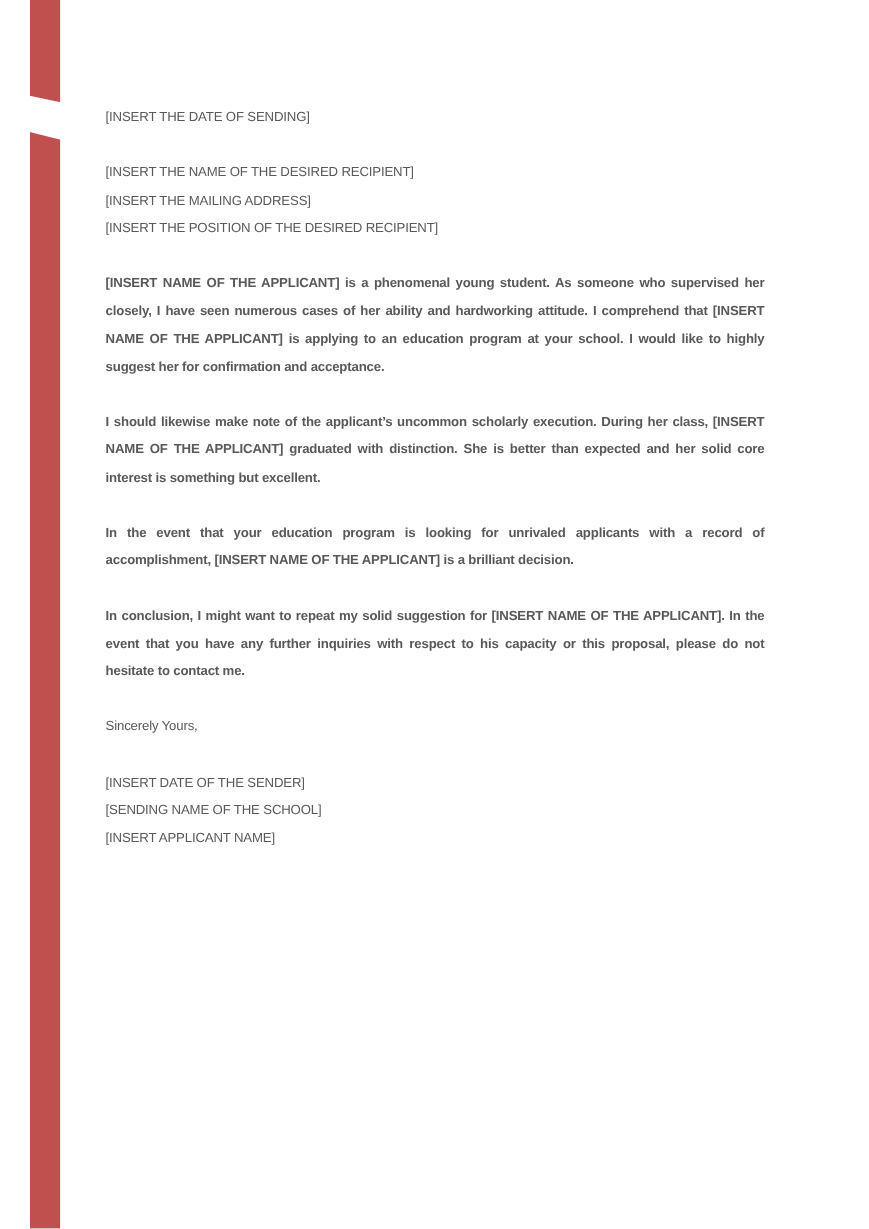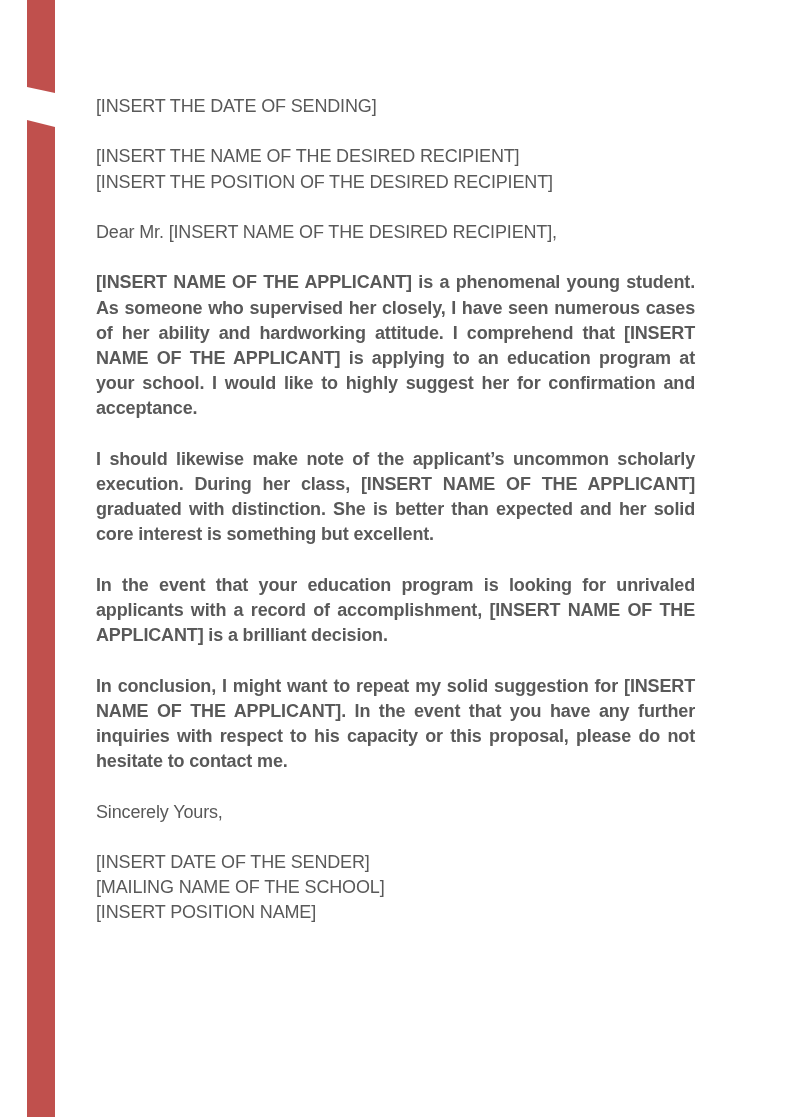--- a/index.html
+++ b/index.html
@@ -2,48 +2,48 @@
 <html><head>
 <meta charset="utf-8">
 <style>
   html, body { margin:0; padding:0; background:#ffffff; }
   body { width:790px; height:1117px; position:relative; overflow:hidden; }
   .bar { position:absolute; left:27px; width:28px; background:#c0504d; }
   .bar-top { top:0; height:93px; clip-path: polygon(0 0, 100% 0, 100% 100%, 0 87px); }
   .bar-bottom { top:120px; bottom:0; clip-path: polygon(0 0, 100% 7px, 100% 100%, 0 100%); }
   .letter {
     position:absolute; left:96px; top:94px; width:599px;
-    font-family:"Liberation Sans", sans-serif; font-size:18px; color:#595959;
+    font-family:"Liberation Sans", sans-serif; font-size:12px; color:#595959;
     line-height:25.2px; letter-spacing:-0.15px;
   }
   .letter p { margin:0 0 25.2px 0; }
   .letter .line { display:block; }
   .justify { text-align:justify;font-weight:bold; }
 </style>
 </head>
 <body>
 
 <div class="bar bar-top" style="background: rgb(192, 80, 77);"></div>
 <div class="bar bar-bottom" style="background: rgb(192, 80, 77);"></div>
 
 <div class="letter" style="color: rgb(89, 89, 89);">
   <p>[INSERT THE DATE OF SENDING]</p>
 
   <p>
     <span class="line">[INSERT THE NAME OF THE DESIRED RECIPIENT]</span>
+    <span class="line">[INSERT THE MAILING ADDRESS]</span>
     <span class="line">[INSERT THE POSITION OF THE DESIRED RECIPIENT]</span>
   </p>
 
-  <p>Dear Mr. [INSERT NAME OF THE DESIRED RECIPIENT],</p>
 
   <p class="justify">[INSERT NAME OF THE APPLICANT] is a phenomenal young student. As someone who supervised her closely, I have seen numerous cases of her ability and hardworking attitude. I comprehend that [INSERT NAME OF THE APPLICANT] is applying to an education program at your school. I would like to highly suggest her for confirmation and acceptance.</p>
   <p class="justify">I should likewise make note of the applicant’s uncommon scholarly execution. During her class, [INSERT NAME OF THE APPLICANT] graduated with distinction. She is better than expected and her solid core interest is something but excellent.</p>
   <p class="justify">In the event that your education program is looking for unrivaled applicants with a record of accomplishment, [INSERT NAME OF THE APPLICANT] is a brilliant decision.</p>
   <p class="justify">In conclusion, I might want to repeat my solid suggestion for [INSERT NAME OF THE APPLICANT]. In the event that you have any further inquiries with respect to his capacity or this proposal, please do not hesitate to contact me.</p>
 
   <p>Sincerely Yours,</p>
 
   <p>
     <span class="line">[INSERT DATE OF THE SENDER]</span>
-    <span class="line">[MAILING NAME OF THE SCHOOL]</span>
-    <span class="line">[INSERT POSITION NAME]</span>
+    <span class="line">[SENDING NAME OF THE SCHOOL]</span>
+    <span class="line">[INSERT APPLICANT NAME]</span>
   </p>
 </div>
 
 </body></html>

